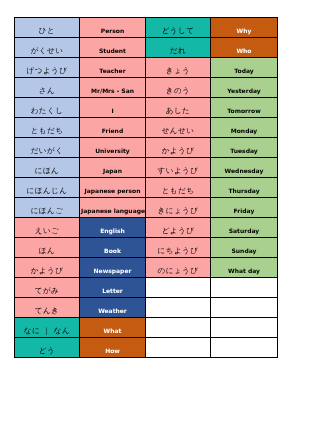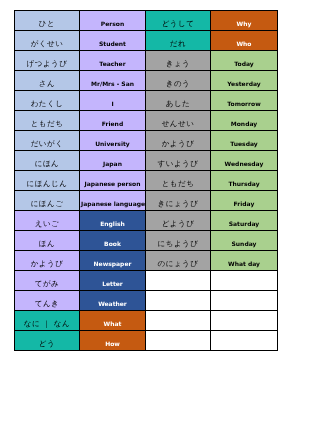--- a/index.html
+++ b/index.html
@@ -5,21 +5,21 @@
   html,body{margin:0;padding:0;}
   body{
     width:300px;height:425px;
     background:#ffffff;
     font-family:"DejaVu Sans","Liberation Sans",sans-serif;
     overflow:hidden;
   }
   #sheet{position:relative;width:300px;height:425px;}
   #vocab-table{
     position:absolute;
-    left:14px; top:10px;
+    left:14px; top:17px;
     width:263px;
     border-collapse:collapse;
     table-layout:fixed;
   }
   #vocab-table td{
     border:1px solid #000000;
     height:18px;
     padding:0 1px;
     text-align:center;
     vertical-align:middle;
@@ -37,27 +37,27 @@
     letter-spacing:0.5px;
   }
   .en{
     font-family:"DejaVu Sans","Liberation Sans",sans-serif;
     font-size:6px;
     font-weight:bold;
     color:#000000;
   }
   
   .c-blue-light{background:#b4c7e7;}
-  .c-blue-mid{background:#c4b5fd;}
+  .c-blue-mid{background:#fca5a5;}
   .c-blue-dark{background:#2e5496;color:#ffffff;}
   .c-blue-dark .en{color:#ffffff;}
   .c-orange-light{background:#14b8a6;}
   .c-orange-dark{background:#c55a11;}
   .c-orange-dark .en{color:#ffffff;}
-  .c-green-light{background:#a3a3a3;}
+  .c-green-light{background:#fca5a5;}
   .c-green-mid{background:#a9d08e;}
   .c-white{background:#ffffff;}
   .empty-cell{background:#ffffff;}
 </style>
 </head>
 <body>
 
 <div id="sheet">
   <table id="vocab-table">
     <colgroup>

